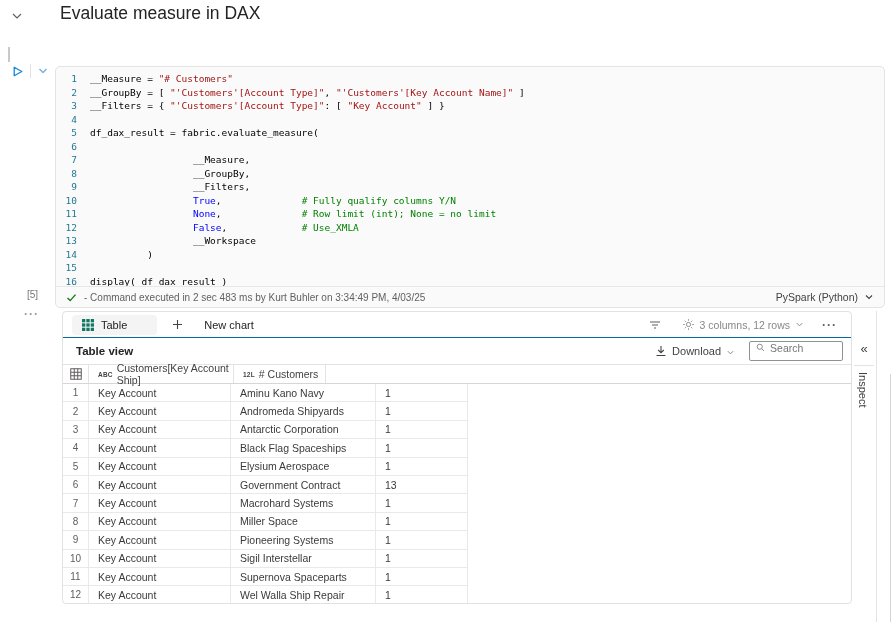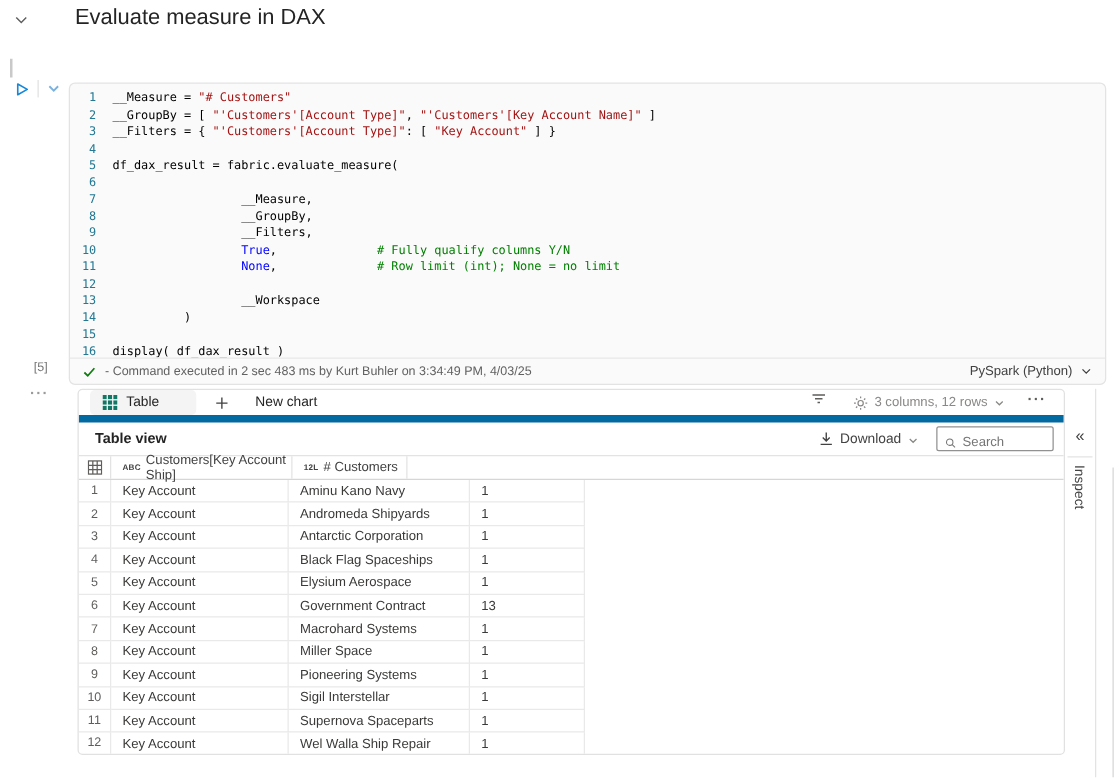--- a/index.html
+++ b/index.html
@@ -37,40 +37,40 @@
   .cs-spacer { flex:1; }
   .kernel { display:flex; align-items:center; gap:6px; font-size:10.5px; color:#424242; cursor:pointer; }
 
   .exec-label { position:absolute; left:27px; top:289px; font-size:10px; color:#767676; }
   .cell-more  { position:absolute; left:24px; top:307px; font-size:12px; color:#9a9a9a;
                 letter-spacing:1px; font-weight:bold; cursor:pointer; }
 
   
   .output-panel { position:absolute; left:62px; top:311px; width:790px; height:293px;
                   border:1px solid #e1e1e1; border-radius:4px; background:#fff; overflow:hidden; }
-  .tab-bar { height:26px; display:flex; padding-left:9px;
-             border-bottom:6px solid #0369a1; }
+  .tab-bar { height:26px; display:flex; align-items:center; padding-left:9px;
+             border-bottom:1px solid #0369a1; }
   .tab-table { display:flex; align-items:center; gap:7px; background:#f4f4f4; border-radius:4px;
                height:20px; padding:0 30px 0 10px; font-size:11px; color:#242424; cursor:pointer; }
   .tab-newchart { display:flex; align-items:center; gap:21px; margin-left:15px; font-size:11px;
                   color:#242424; cursor:pointer; }
   .tb-spacer { flex:1; }
   .filter-btn { display:flex; margin-right:20px; cursor:pointer; }
   .summary-group { display:flex; align-items:center; gap:5px; font-size:10.5px; color:#8a8886; cursor:pointer; }
   .more-btn { margin:0 14px 0 18px; font-size:12px; font-weight:bold; letter-spacing:1px;
               color:#605e5c; cursor:pointer; }
 
   .view-bar { height:27px; display:flex; align-items:center; padding:0 8px 0 13px;
               border-bottom:1px solid #e3e3e3; }
   .view-title { font-size:11.5px; font-weight:bold; color:#242424; }
   .vb-spacer { flex:1; }
   .download-group { display:flex; align-items:flex-end; gap:5px; font-size:11px; color:#424242;
                     margin-right:14px; cursor:pointer; }
   .search-box { width:94px; height:20px; border:1px solid #919191; border-radius:2px;
-                display:flex; align-items:flex-end; padding:0 6px; gap:5px; background:#fff; }
+                display:flex; align-items:flex-start; padding:0 6px; gap:5px; background:#fff; }
   .search-box input { border:none; outline:none; width:100%; font-size:10.5px;
                       font-family:"Liberation Sans",sans-serif; background:transparent; color:#242424; }
   .search-box input::placeholder { color:#757575; }
 
   
   .table-header { height:19px; display:flex; border-bottom:1px solid #d6d6d6; font-size:10.5px; color:#424242; }
   .th { display:flex; align-items:center; gap:4px; padding-left:9px; border-right:1px solid #e3e3e3; }
   .th-icon { width:26px; display:flex; align-items:center; justify-content:center; padding-left:0;
              border-right:1px solid #e3e3e3; }
   .w1 { width:142px; } .w2 { width:145px; } .w3 { width:92px; }
@@ -161,20 +161,21 @@
         <div class="code-line">
           <span class="ln">10</span>
           <span class="lc"><span class="tok-p">                  </span><span class="tok-k">True</span><span class="tok-p">,              </span><span class="tok-c"># Fully qualify columns Y/N</span></span>
         </div>
         <div class="code-line">
           <span class="ln">11</span>
           <span class="lc"><span class="tok-p">                  </span><span class="tok-k">None</span><span class="tok-p">,              </span><span class="tok-c"># Row limit (int); None = no limit</span></span>
         </div>
         <div class="code-line">
           <span class="ln">12</span>
+          <span class="lc"><span class="tok-p">                  </span><span class="tok-k">False</span><span class="tok-p">,             </span><span class="tok-c"># Use_XMLA</span></span>
         </div>
         <div class="code-line">
           <span class="ln">13</span>
           <span class="lc"><span class="tok-p">                  __Workspace</span></span>
         </div>
         <div class="code-line">
           <span class="ln">14</span>
           <span class="lc"><span class="tok-p">          )</span></span>
         </div>
         <div class="code-line">

